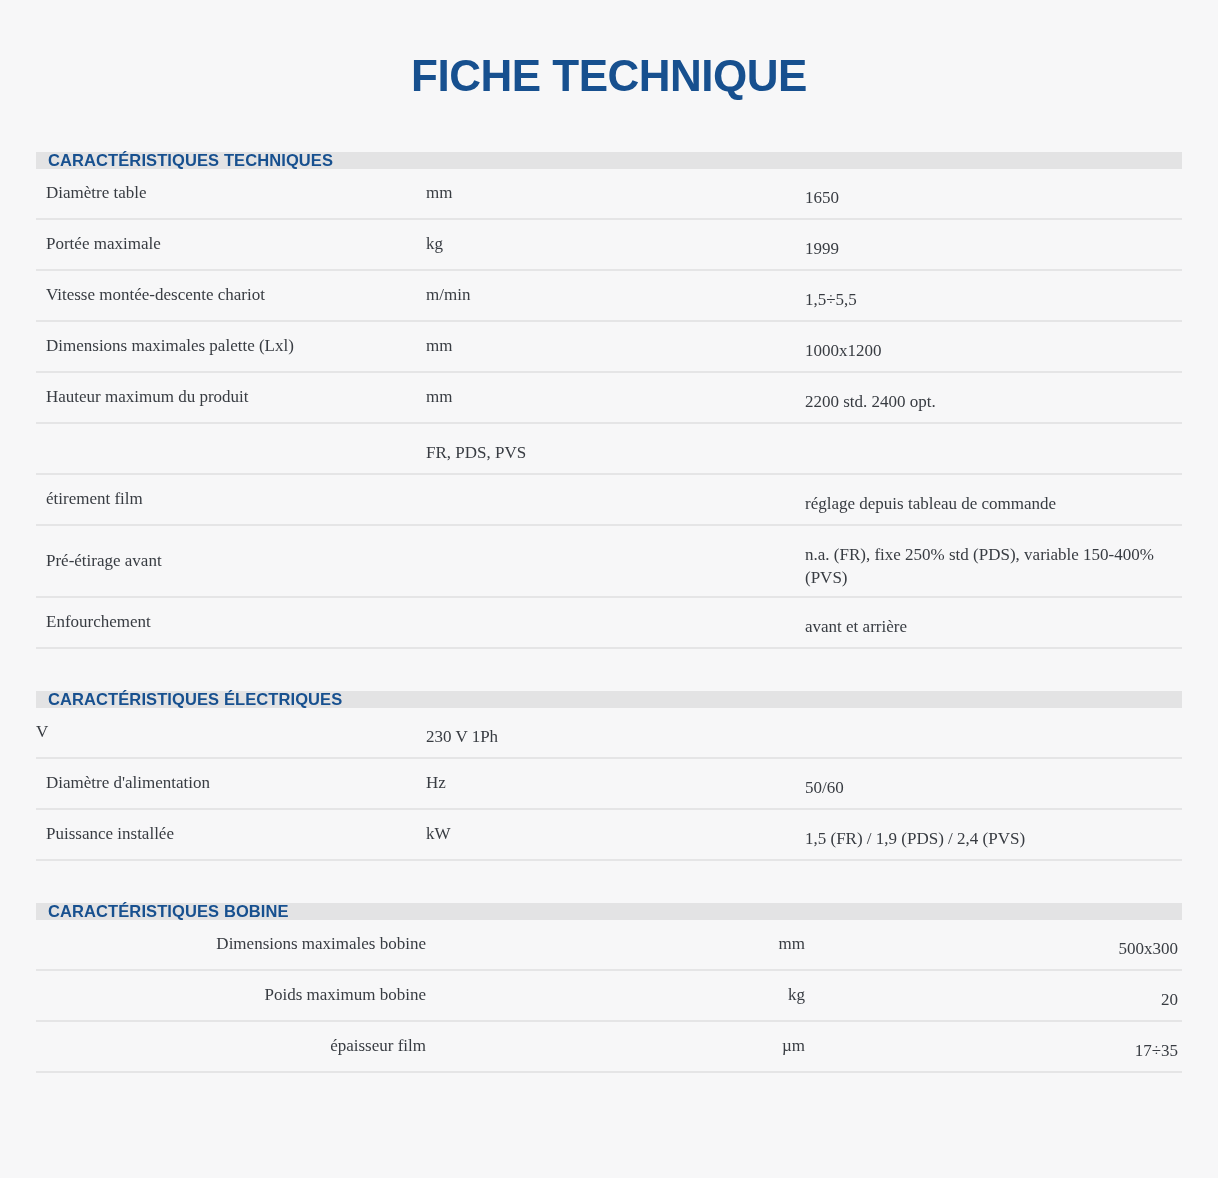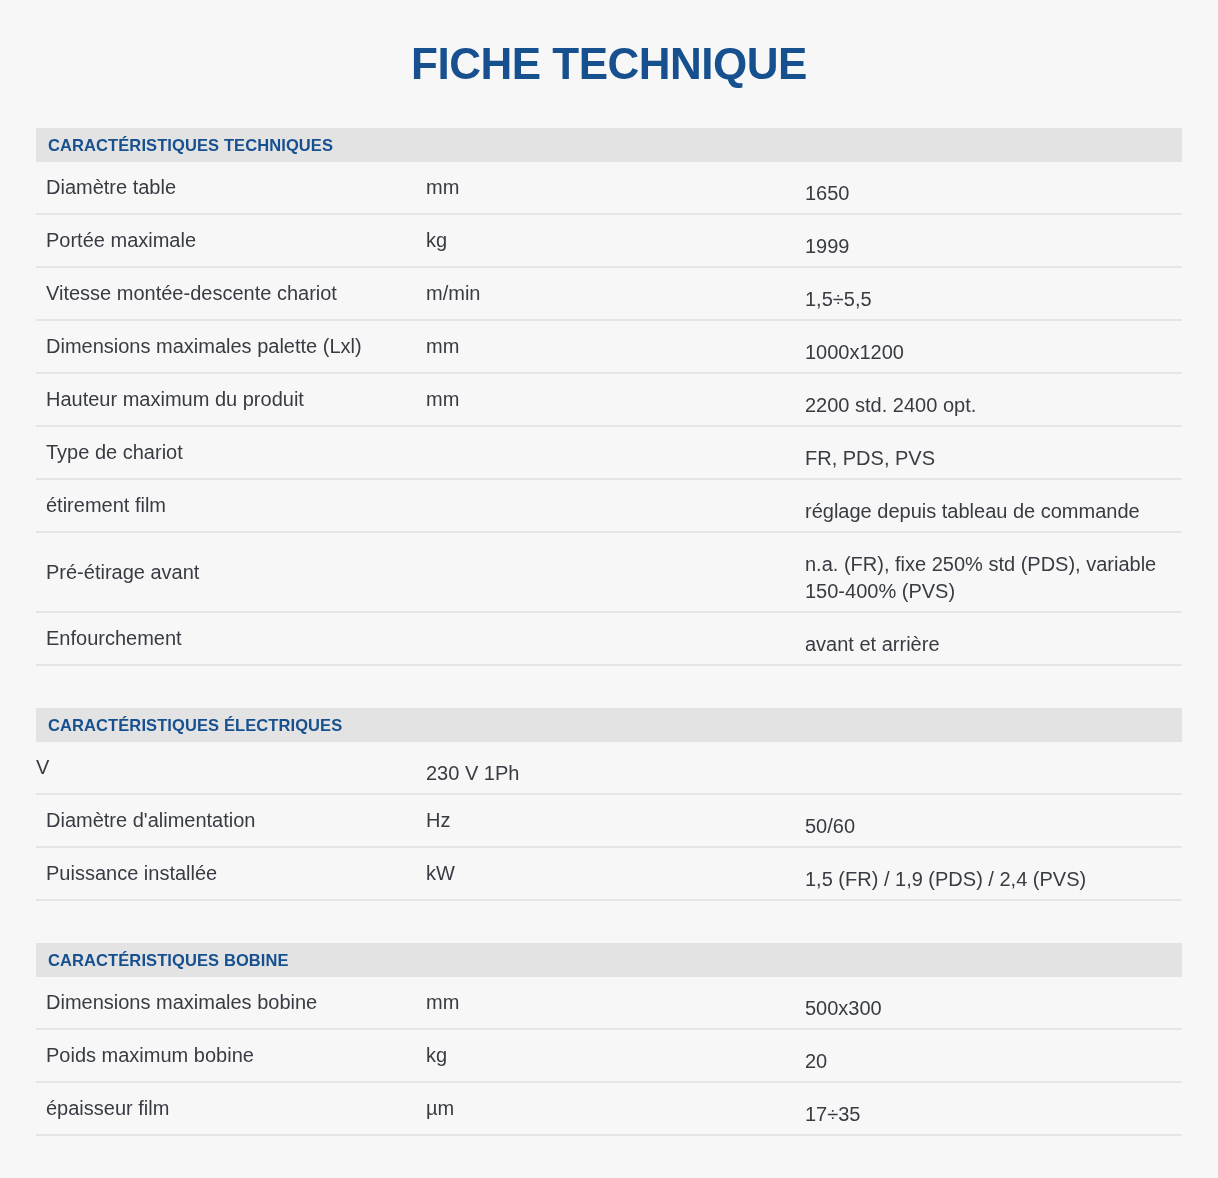--- a/index.html
+++ b/index.html
@@ -8,60 +8,62 @@
     background: #f7f7f8;
     font-family: "Liberation Sans", sans-serif;
     color: #383c42;
   }
   body {
     width: 1218px;
     min-height: 1178px;
     box-sizing: border-box;
   }
   .page-title {
-    margin: 0;
+    margin: 12px;
     padding-top: 40px;
     padding-bottom: 40px;
     text-align: center;
     font-size: 44px;
     line-height: 1.1;
     font-weight: bold;
     letter-spacing: -0.5px;
     color: #17508f;
   }
   .sheet {
     margin: 0 36px;
   }
   .section {
     margin-bottom: 42px;
   }
   .section:last-child {
     margin-bottom: 0;
+    text-align: right;
   }
   .section-header {
-    height: 34px;
+    height: 17px;
     background: #e3e3e4;
     display: flex;
     align-items: center;
     padding-left: 12px;
     font-size: 16.5px;
     font-weight: bold;
     color: #17508f;
     letter-spacing: 0.1px;
   }
   .row {
     display: grid;
     grid-template-columns: 390px 379px 1fr;
     min-height: 49px;
     border-bottom: 2px solid #e5e5e6;
     align-items: center;
   }
   .cell {
-    font-size: 20px;
+    font-size: 17px;
     line-height: 1.35;
+    font-family: Liberation Serif, serif;
   }
   .cell.label {
     padding-left: 10px;
   }
   .cell.unit {
     padding-left: 0;
   }
   .cell.value {
     align-self: start;
     padding-top: 18px;
@@ -96,21 +98,20 @@
         <div class="cell label">Dimensions maximales palette (Lxl)</div>
         <div class="cell unit">mm</div>
         <div class="cell value">1000x1200</div>
       </div>
       <div class="row">
         <div class="cell label">Hauteur maximum du produit</div>
         <div class="cell unit">mm</div>
         <div class="cell value">2200 std. 2400 opt.</div>
       </div>
       <div class="row">
-        <div class="cell label">Type de chariot</div>
         <div class="cell unit"></div>
         <div class="cell value">FR, PDS, PVS</div>
       </div>
       <div class="row">
         <div class="cell label">étirement film</div>
         <div class="cell unit"></div>
         <div class="cell value">réglage depuis tableau de commande</div>
       </div>
       <div class="row">
         <div class="cell label">Pré-étirage avant</div>

